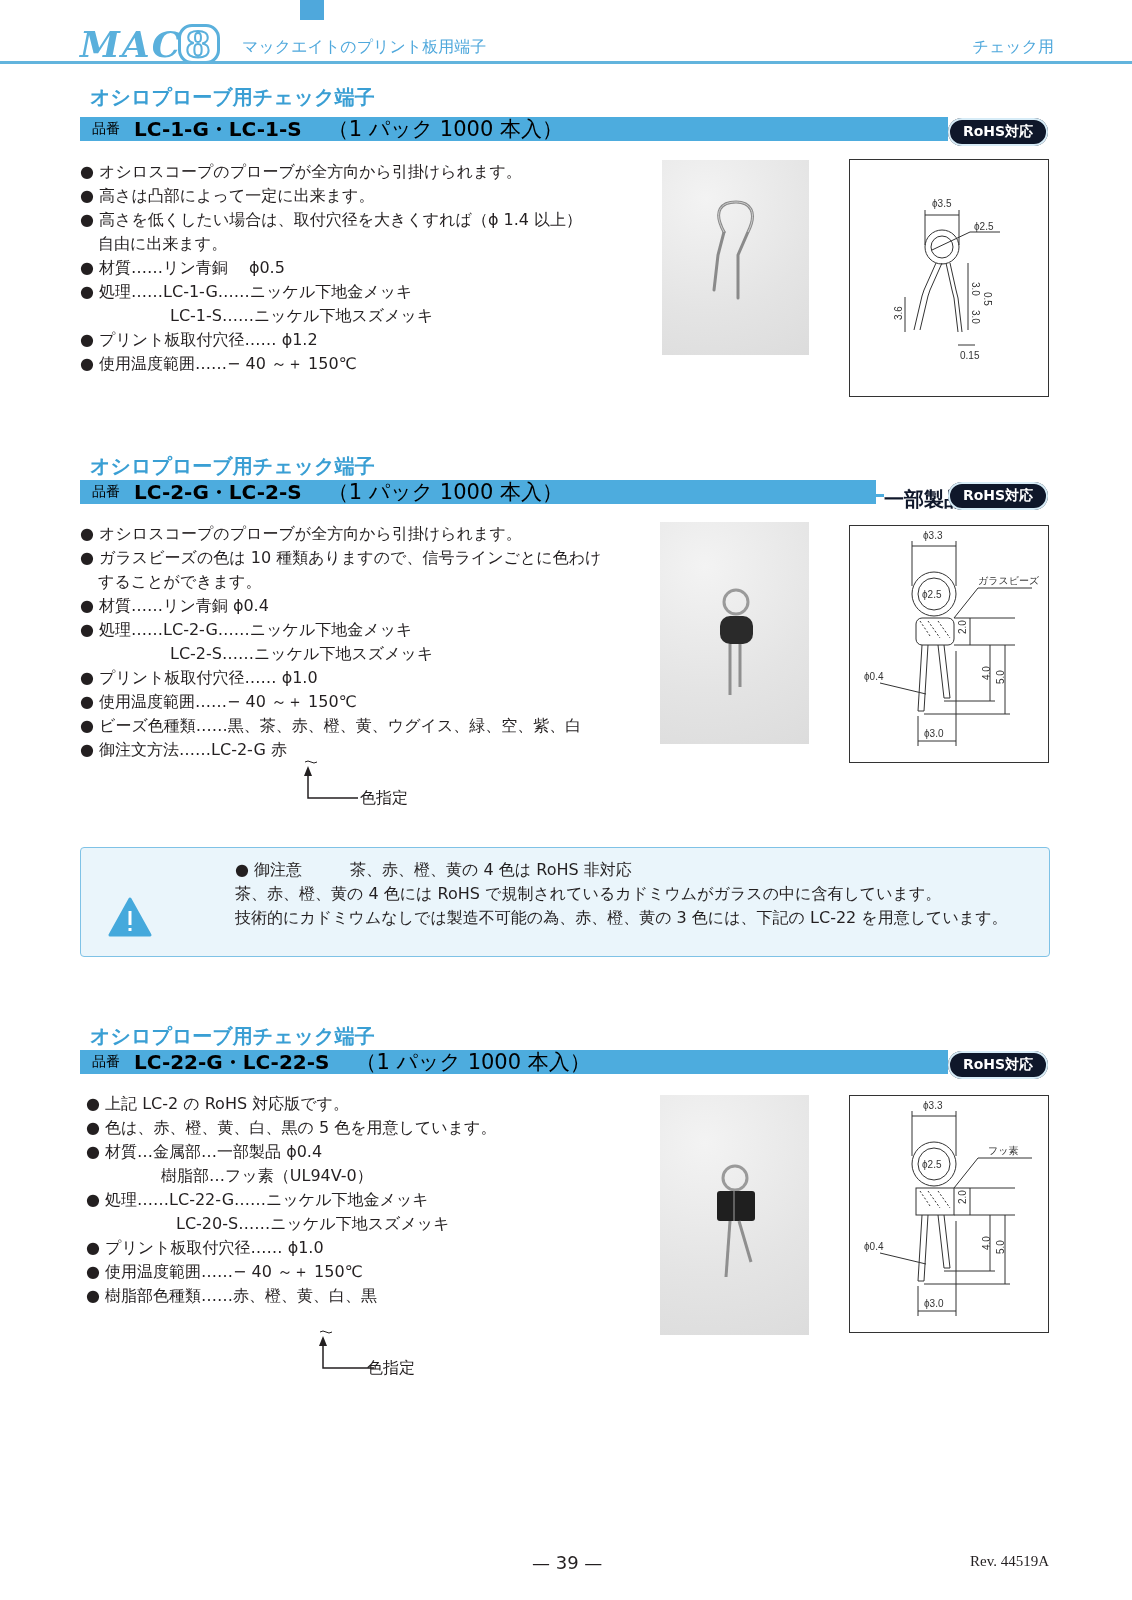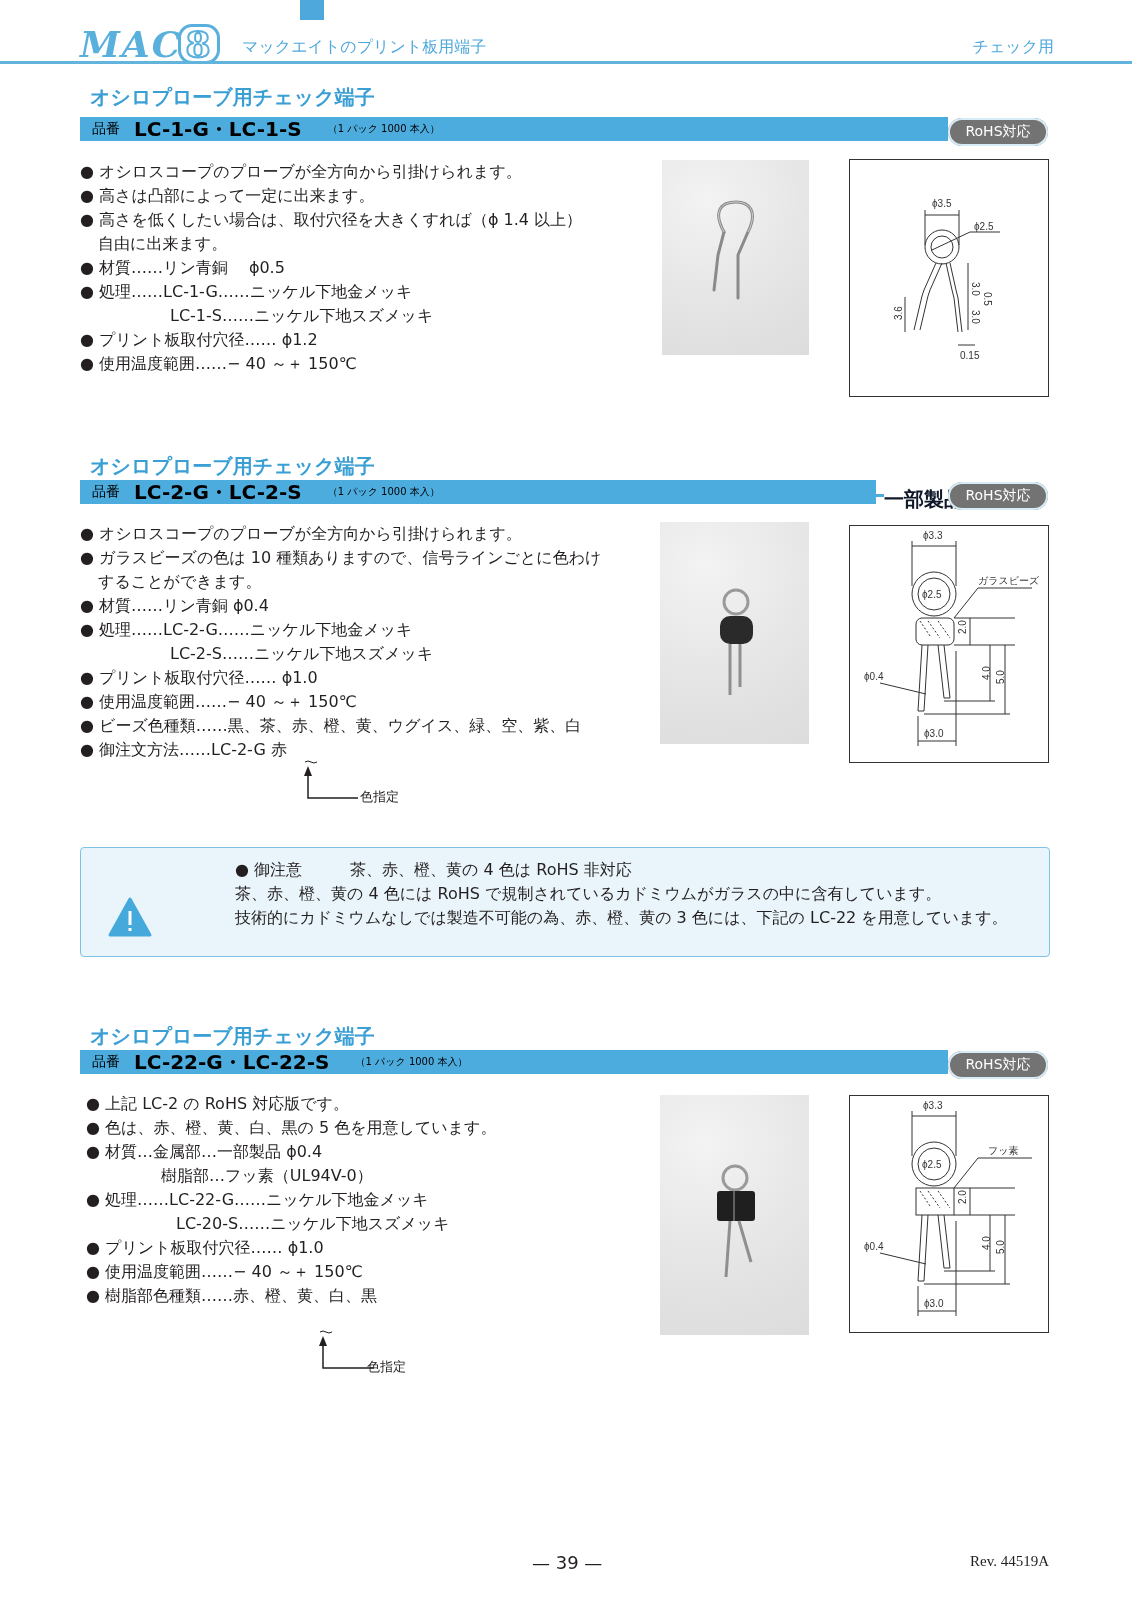--- a/index.html
+++ b/index.html
@@ -11,35 +11,35 @@
           font-size:36px; color:#5ab0dc; letter-spacing:2px; line-height:44px; }
   .logo .eight { display:inline-block; border:3px solid #5ab0dc; border-radius:14px; color:#fff;
           -webkit-text-stroke:2px #5ab0dc; font-style:normal; padding:0 4px; line-height:34px; margin-left:-4px; }
   .subtitle { left:242px; top:37px; font-size:16px; color:#4fa8dc; }
   .category { right:78px; top:37px; font-size:16px; color:#4fa8dc; }
   .header-rule { left:0; top:61px; width:1132px; height:3px; background:#62b4dd; }
   .sec-title { font-size:20px; font-weight:bold; color:#3a9fd4; }
   .sec-bar { height:24px; background:#4dacde; color:#000000; display:flex; align-items:center; }
   .sec-bar .lbl { font-size:14px; margin-left:12px; margin-right:14px; }
   .sec-bar .pn { font-size:20px; font-weight:bold; }
-  .sec-bar .pk { font-size:10px; margin-left:26px; }
-  .rohs { height:28px; border-radius:14px; background:#737373; color:#fff; font-weight:normal; font-size:14px;
+  .sec-bar .pk { font-size:21px; margin-left:26px; }
+  .rohs { height:28px; border-radius:14px; background:#0f172a; color:#fff; font-weight:bold; font-size:14px;
           display:flex; align-items:center; justify-content:center; box-shadow: 0 0 0 2px #d7ecf7 inset; }
   .partial { font-size:20px; font-weight:bold; color:#0f172a;font-family:Liberation Serif, serif; }
   .partial-line { height:3px; background:#4dacde; }
   .specs { font-size:16px; line-height:24px; }
   .specs .row { white-space:nowrap; }
   .specs .ind { padding-left:90px; }
   .specs .ind2 { padding-left:18px; }
   .photo { background:#e9e9e9; background-image:radial-gradient(circle at 30% 20%, #f3f3f3 0, #e4e4e4 60%, #dcdcdc 100%); }
   .drawing { border:1.5px solid #333; background:#fff; }
   .note-box { left:80px; top:847px; width:968px; height:108px; border:1.5px solid #7fc2e6; border-radius:4px;
               background:#eaf5fb; }
   .note-text { font-size:16px; line-height:24px; }
-  .arrow-label { font-size:13px; }
+  .arrow-label { font-size:16px; }
   .footer-page { left:532px; top:1552px; font-size:18px;text-align:right; }
   .footer-rev { left:970px; top:1553px; font-family:"Liberation Serif", serif; font-size:15px; }
 </style>
 </head>
 <body>
 
 <div class="abs top-tab"></div>
 <div class="abs logo">MAC<span class="eight">8</span></div>
 <div class="abs subtitle">マックエイトのプリント板用端子</div>
 <div class="abs category">チェック用</div>

